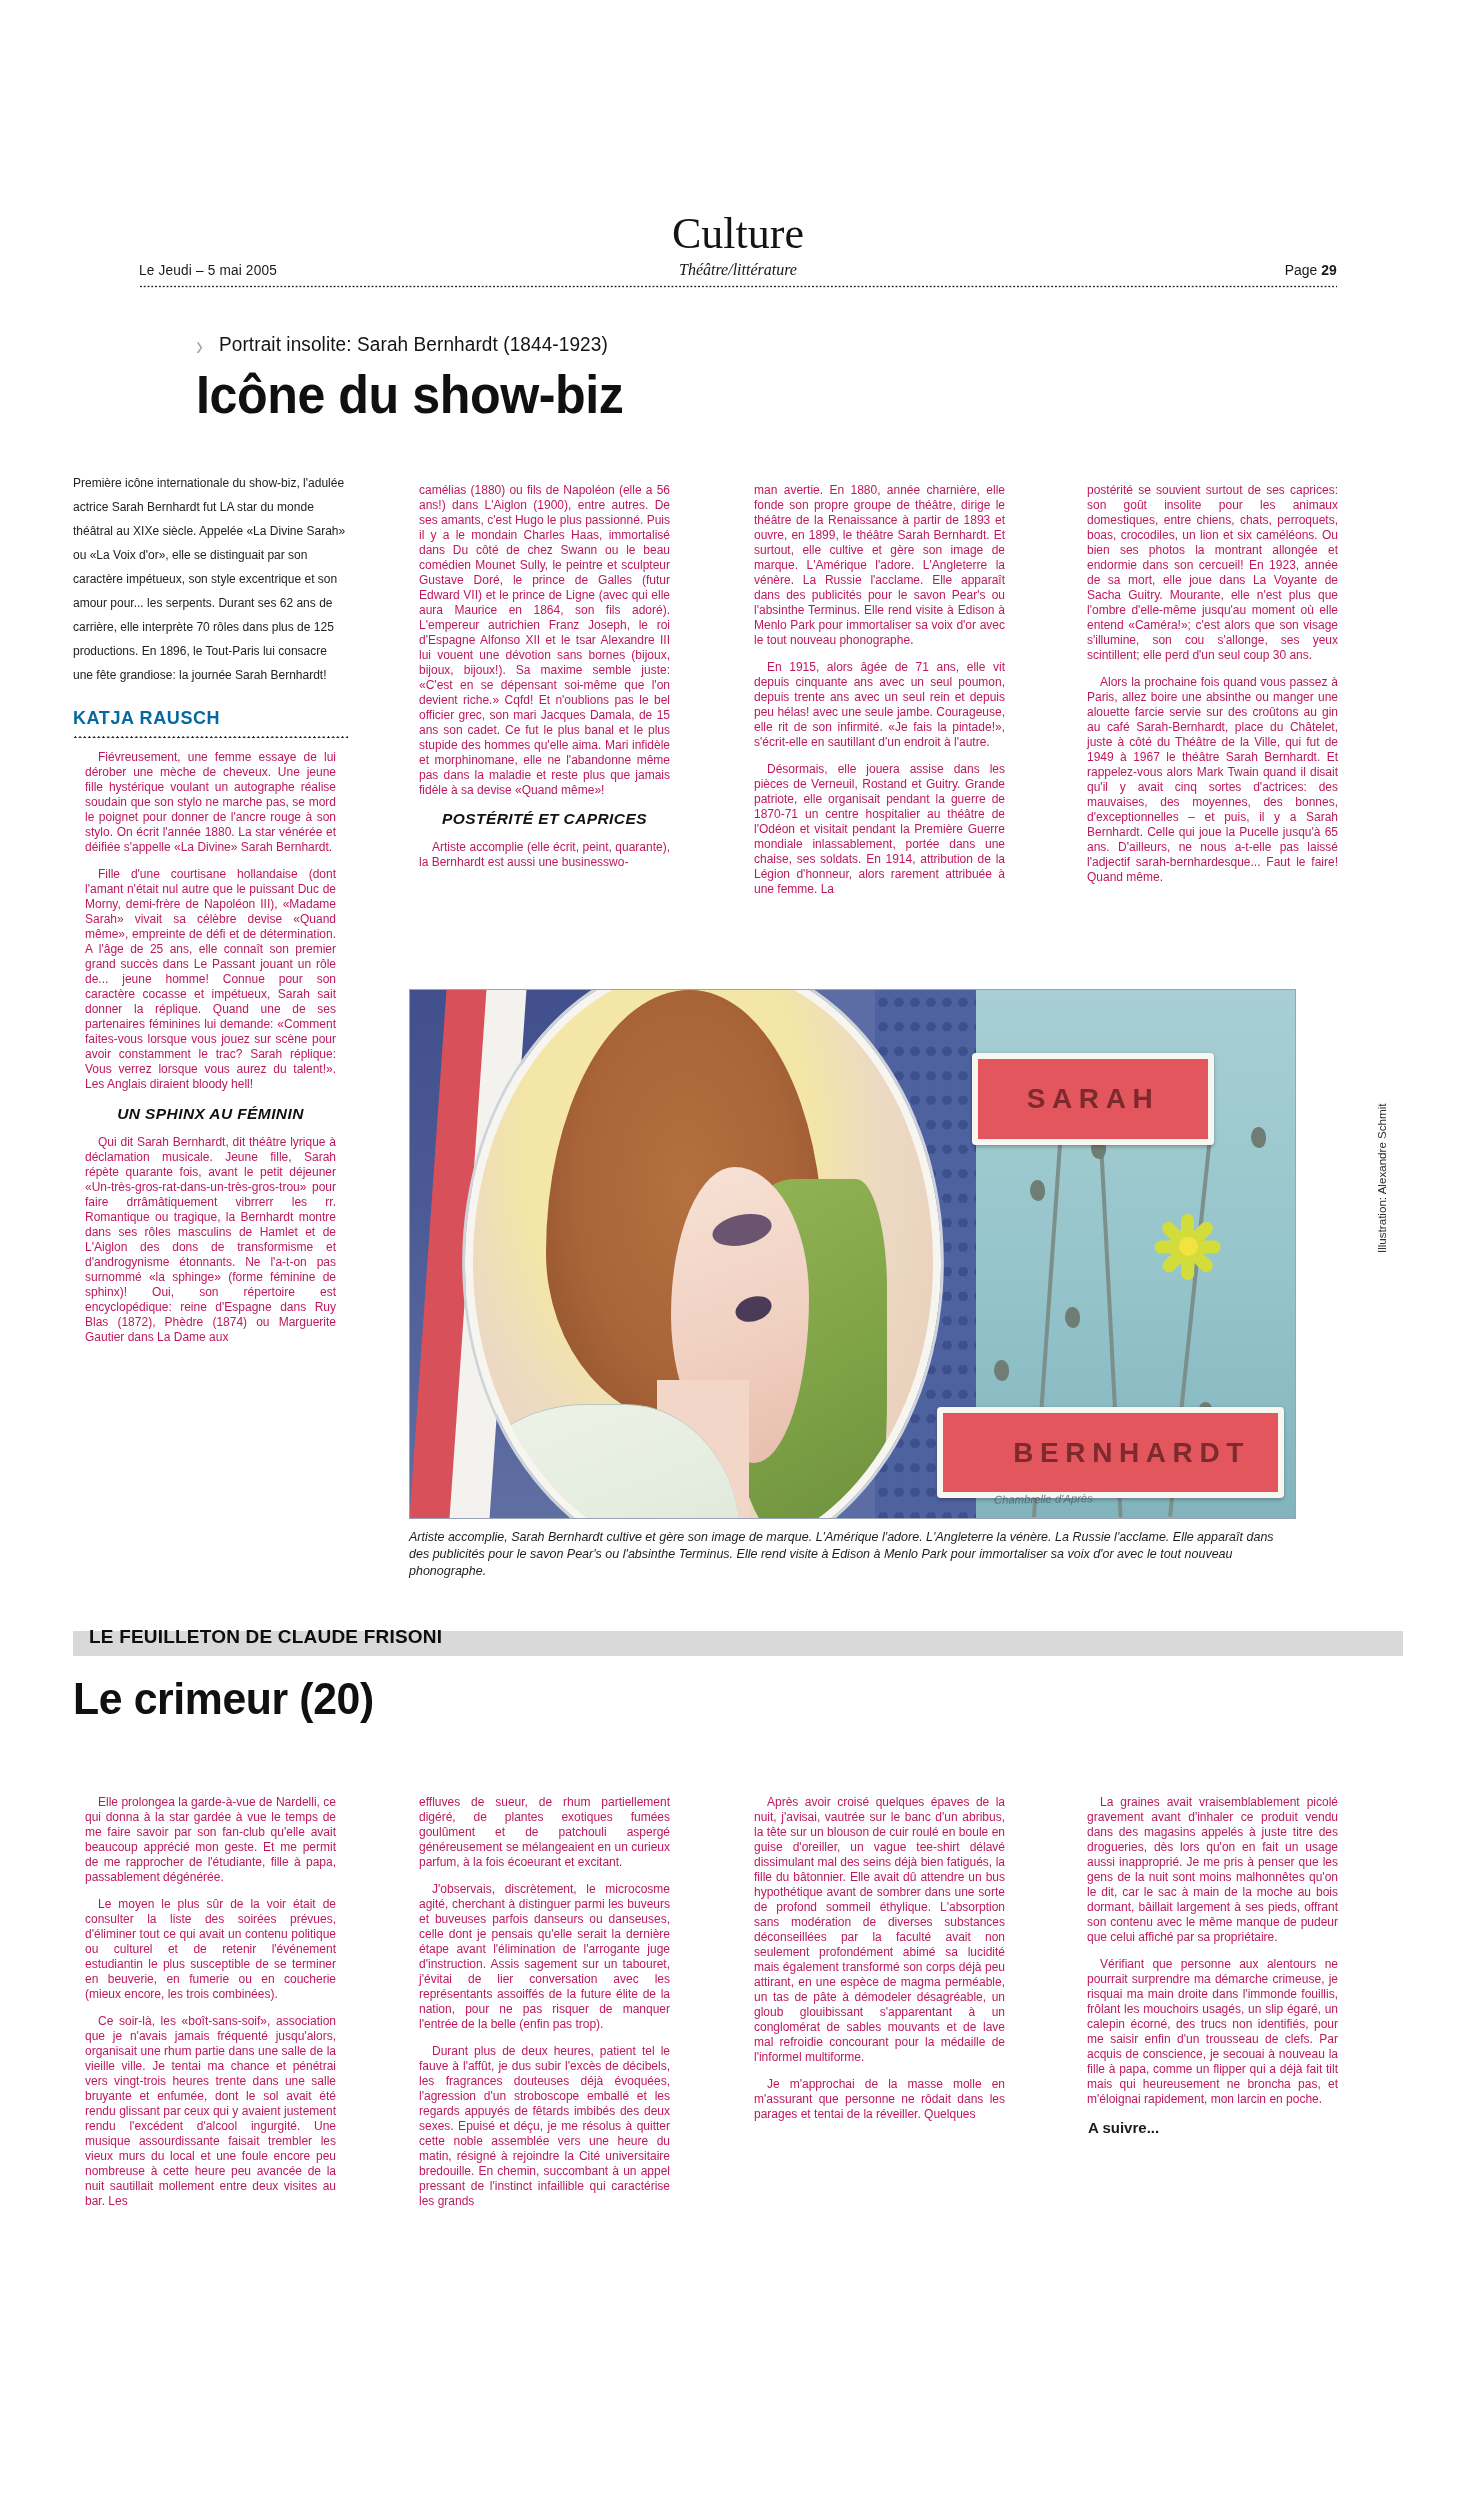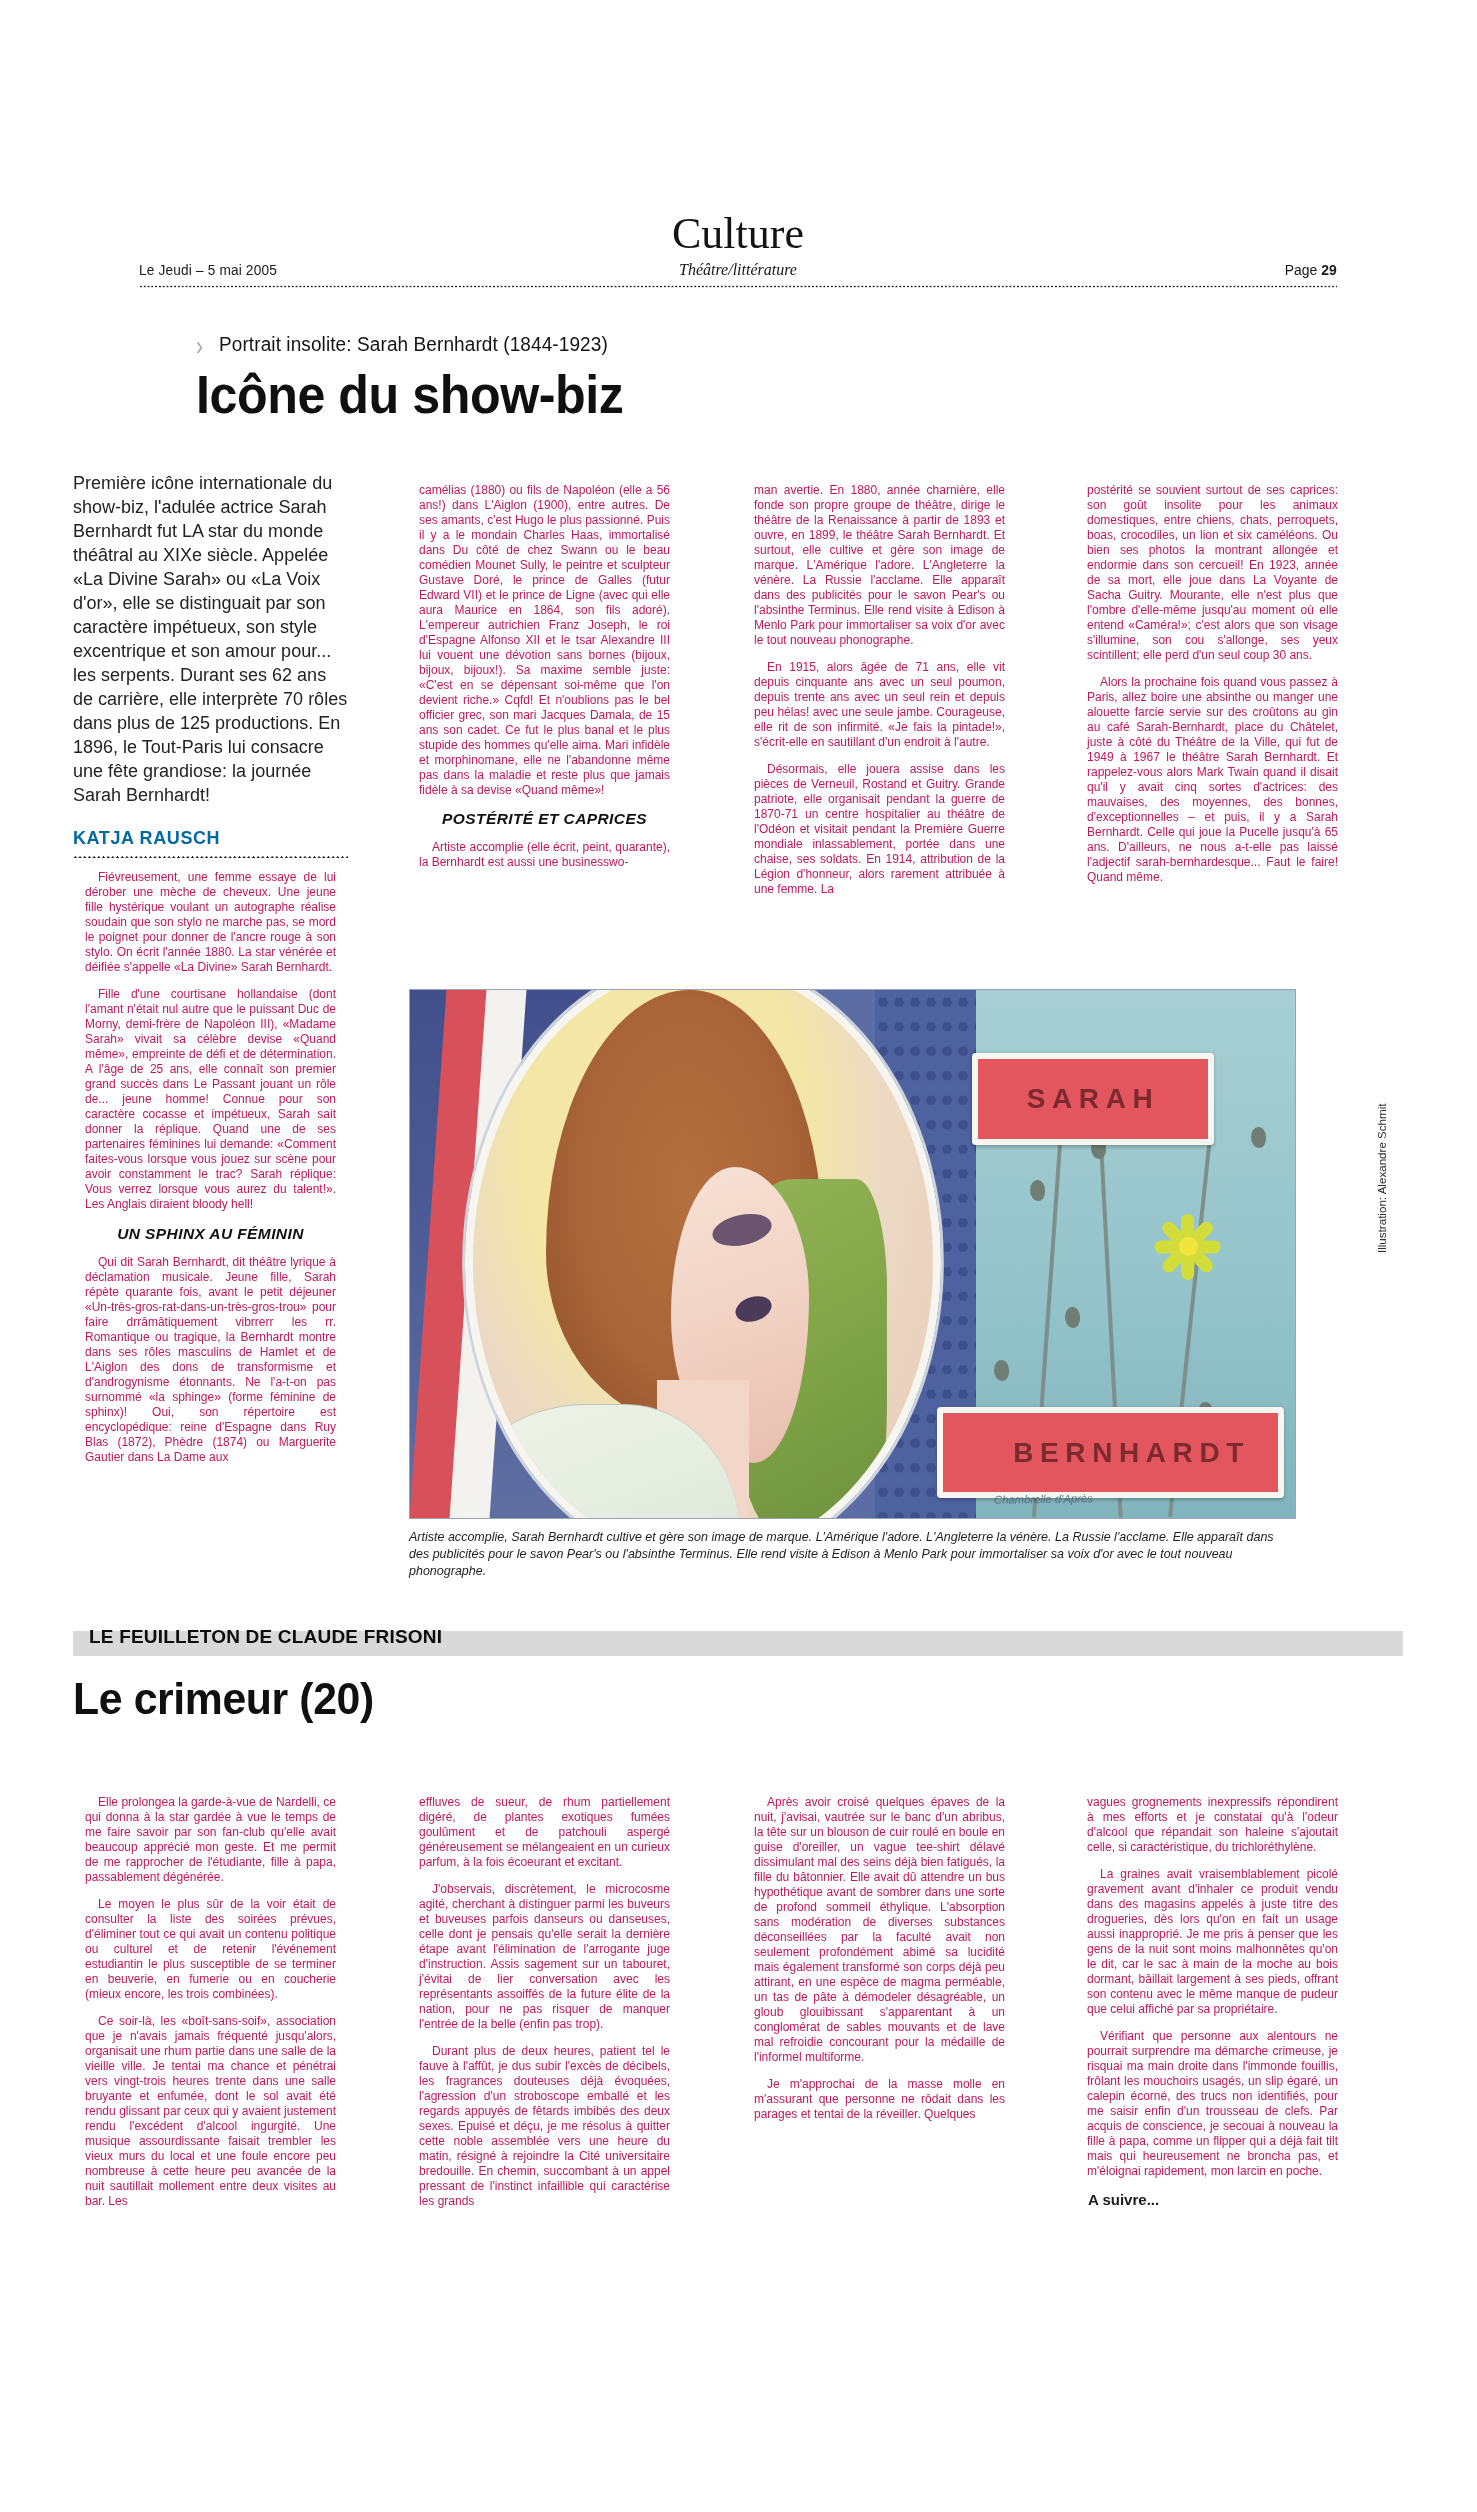--- a/index.html
+++ b/index.html
@@ -62,21 +62,21 @@
 
   
   .cols{position:absolute;top:471px;left:73px;width:1330px;}
   .col{position:absolute;top:0;width:275px;}
   .col-1{left:0px;}
   .col-2{left:334px;}
   .col-3{left:669px;}
   .col-4{left:1002px;}
 
   .lead p{
-    margin:0;font-size:18px;line-height:24px;color:#222;
+    margin:0;font-size:12px;line-height:24px;color:#222;
     text-align:left;
   }
   .byline{
     margin-top:21px;font-size:18px;font-weight:700;letter-spacing:0.6px;
     color:#0369a1;
   }
   .dotrule{
     margin-top:6.6px;height:2.8px;width:100%;
     background-image:radial-gradient(circle,#222 38%,transparent 39%);
     background-size:4.7px 2.8px;background-repeat:repeat-x;
@@ -338,21 +338,20 @@
 
     <div class="col col-3">
       <div class="body">
         <p>Après avoir croisé quelques épaves de la nuit, j'avisai, vautrée sur le banc d'un abribus, la tête sur un blouson de cuir roulé en boule en guise d'oreiller, un vague tee-shirt délavé dissimulant mal des seins déjà bien fatigués, la fille du bâtonnier. Elle avait dû attendre un bus hypothétique avant de sombrer dans une sorte de profond sommeil éthylique. L'absorption sans modération de diverses substances déconseillées par la faculté avait non seulement profondément abimé sa lucidité mais également transformé son corps déjà peu attirant, en une espèce de magma perméable, un tas de pâte à démodeler désagréable, un gloub glouibissant s'apparentant à un conglomérat de sables mouvants et de lave mal refroidie concourant pour la médaille de l'informel multiforme.</p>
         <p>Je m'approchai de la masse molle en m'assurant que personne ne rôdait dans les parages et tentai de la réveiller. Quelques</p>
       </div>
     </div>
 
     <div class="col col-4">
       <div class="body">
-        <p class="noind">vagues grognements inexpressifs répondirent à mes efforts et je constatai qu'à l'odeur d'alcool que répandait son haleine s'ajoutait celle, si caractéristique, du trichloréthylène.</p>
         <p>La graines avait vraisemblablement picolé gravement avant d'inhaler ce produit vendu dans des magasins appelés à juste titre des drogueries, dès lors qu'on en fait un usage aussi inapproprié. Je me pris à penser que les gens de la nuit sont moins malhonnêtes qu'on le dit, car le sac à main de la moche au bois dormant, bâillait largement à ses pieds, offrant son contenu avec le même manque de pudeur que celui affiché par sa propriétaire.</p>
         <p>Vérifiant que personne aux alentours ne pourrait surprendre ma démarche crimeuse, je risquai ma main droite dans l'immonde fouillis, frôlant les mouchoirs usagés, un slip égaré, un calepin écorné, des trucs non identifiés, pour me saisir enfin d'un trousseau de clefs. Par acquis de conscience, je secouai à nouveau la fille à papa, comme un flipper qui a déjà fait tilt mais qui heureusement ne broncha pas, et m'éloignai rapidement, mon larcin en poche.</p>
         <span class="suivre">A suivre...</span>
       </div>
     </div>
 
   </div>
 
 </div>
 

